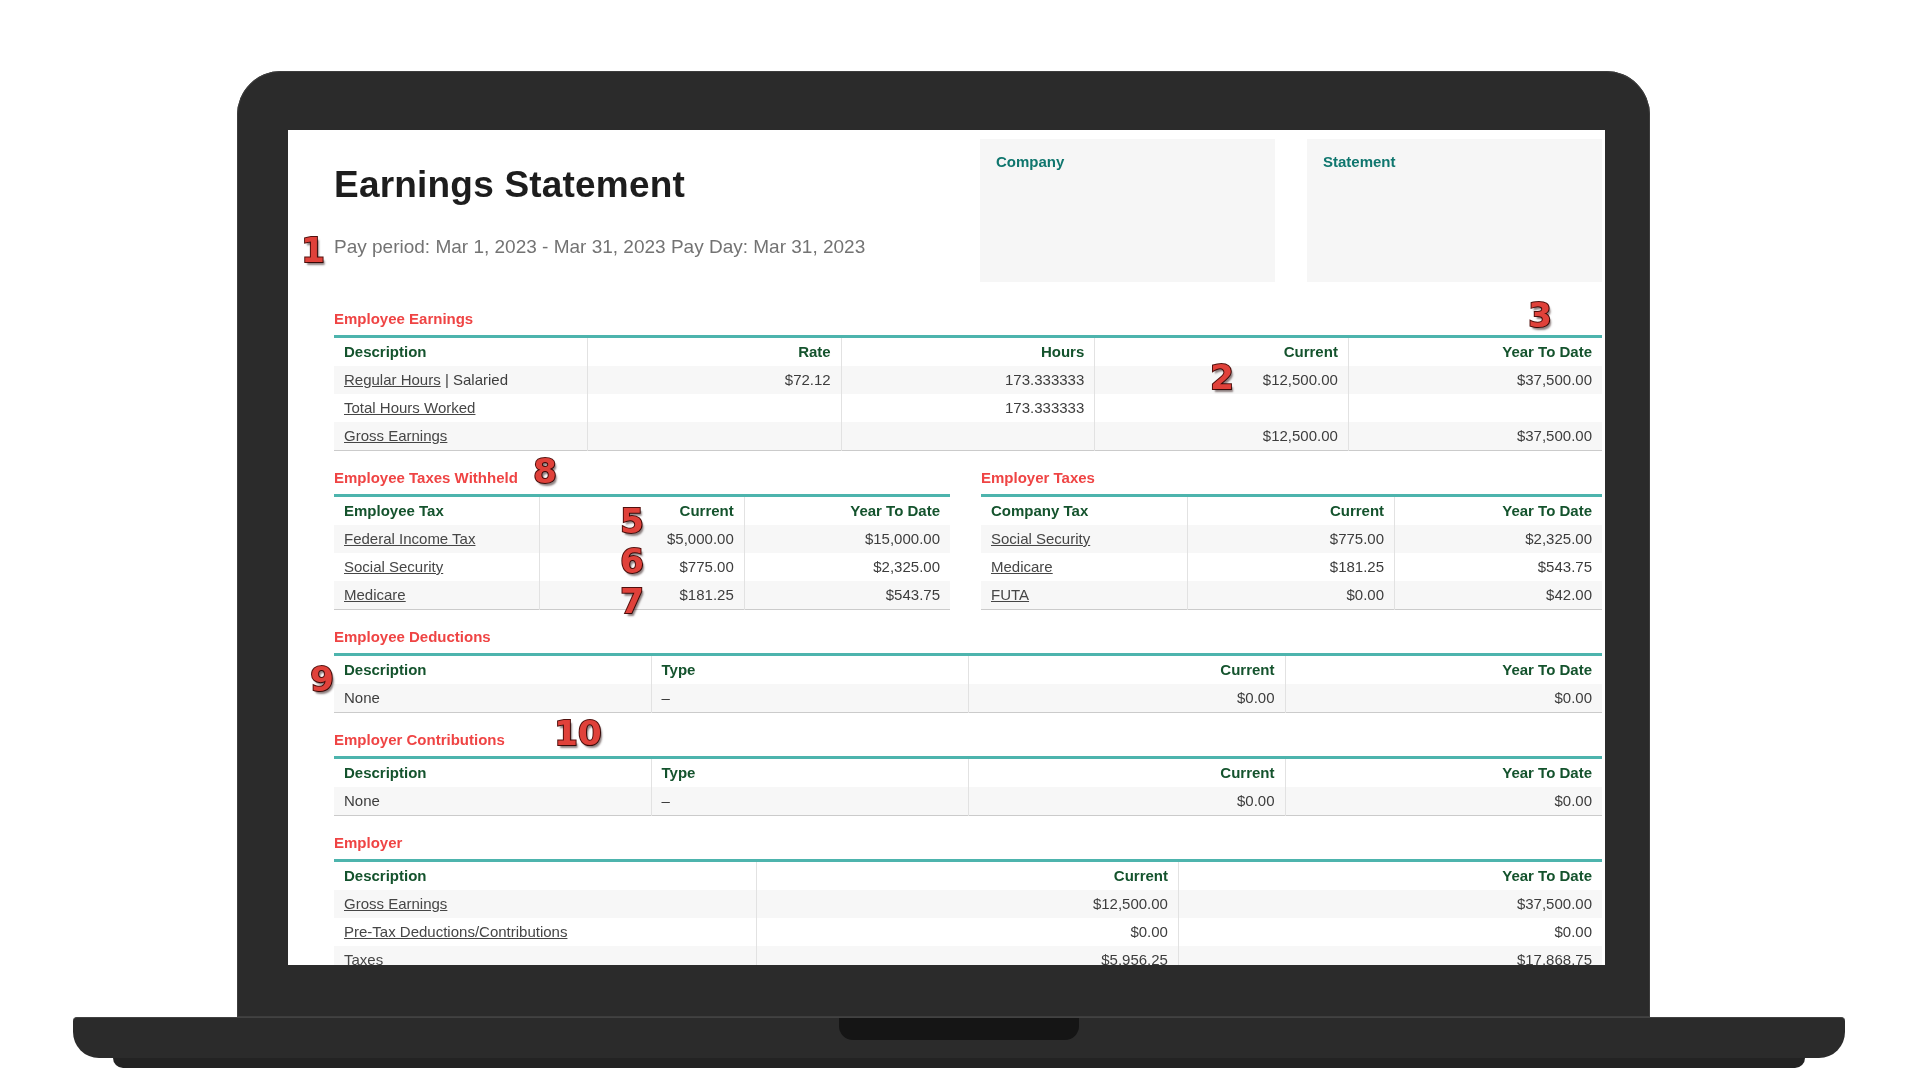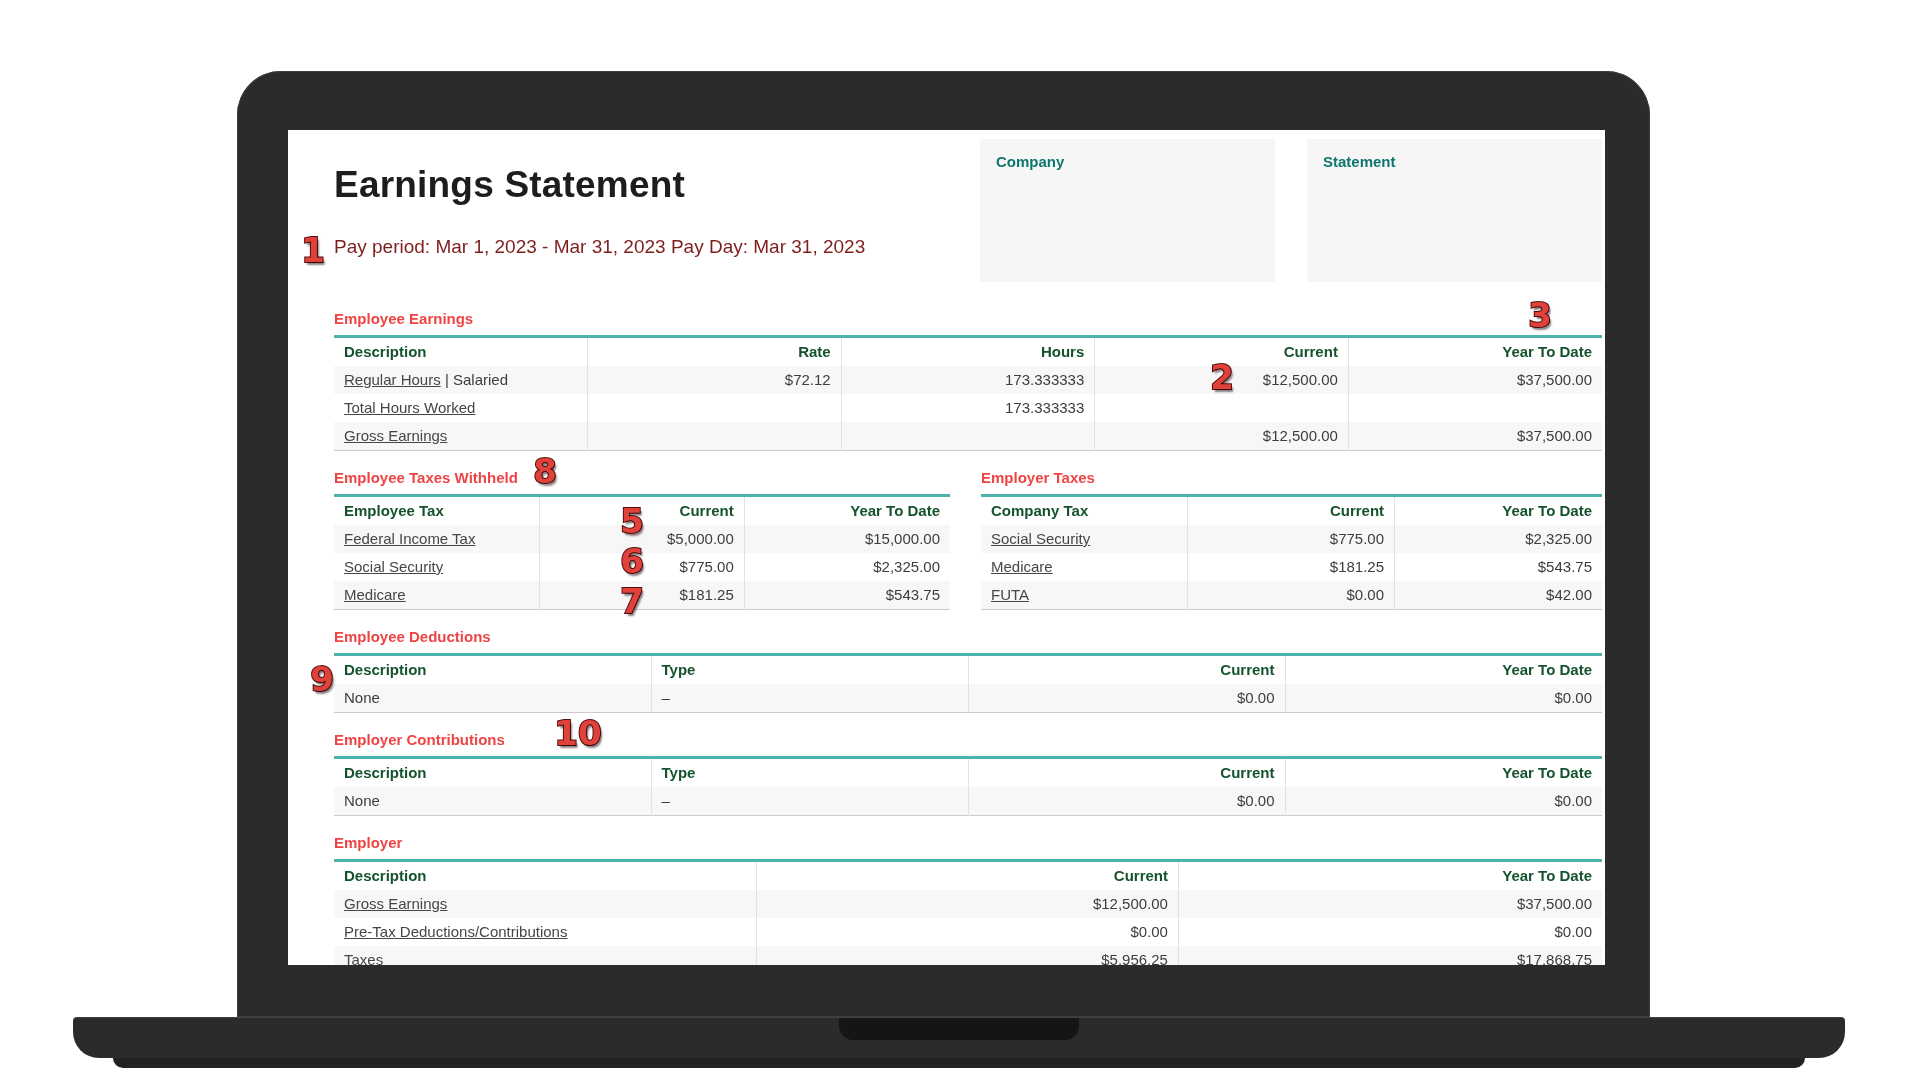--- a/index.html
+++ b/index.html
@@ -20,21 +20,21 @@
                 width:240px; height:22px; background:#151515;
                 border-radius:0 0 14px 14px; }
   .base-lip { position:absolute; left:113px; top:1058px; width:1692px; height:10px;
               background:#232323; border-radius:0 0 12px 12px; }
 
   
   .doc { padding:0 3px 0 46px; }
   .doc-header { display:flex; justify-content:space-between; align-items:flex-start; }
   .page-title { margin-top:35px; font-size:37px; line-height:40px; font-weight:bold;
                 color:#1d1d1d; letter-spacing:0.2px; }
-  .payline { margin-top:28px; font-size:19px; line-height:27px; color:#7f1d1d; }
+  .payline { margin-top:28px; font-size:19px; line-height:27px; color:#737373; }
   .header-boxes { display:flex; gap:32px; padding-top:9px; }
   .info-box { width:295px; height:143px; background:#f6f6f6; padding:14px 16px;
               font-size:15px; font-weight:bold; color:#0f766e; }
 
   .section-label { margin:18px 0 8px; font-size:15px; line-height:17px;
                    font-weight:600; color:#ef4444; }
   .section-label.first { margin-top:28px; }
 
   .tbl { width:100%; border-collapse:collapse; table-layout:fixed;
          border-top:3px solid #4db4ad; border-bottom:1px solid #cbcbcb; }

